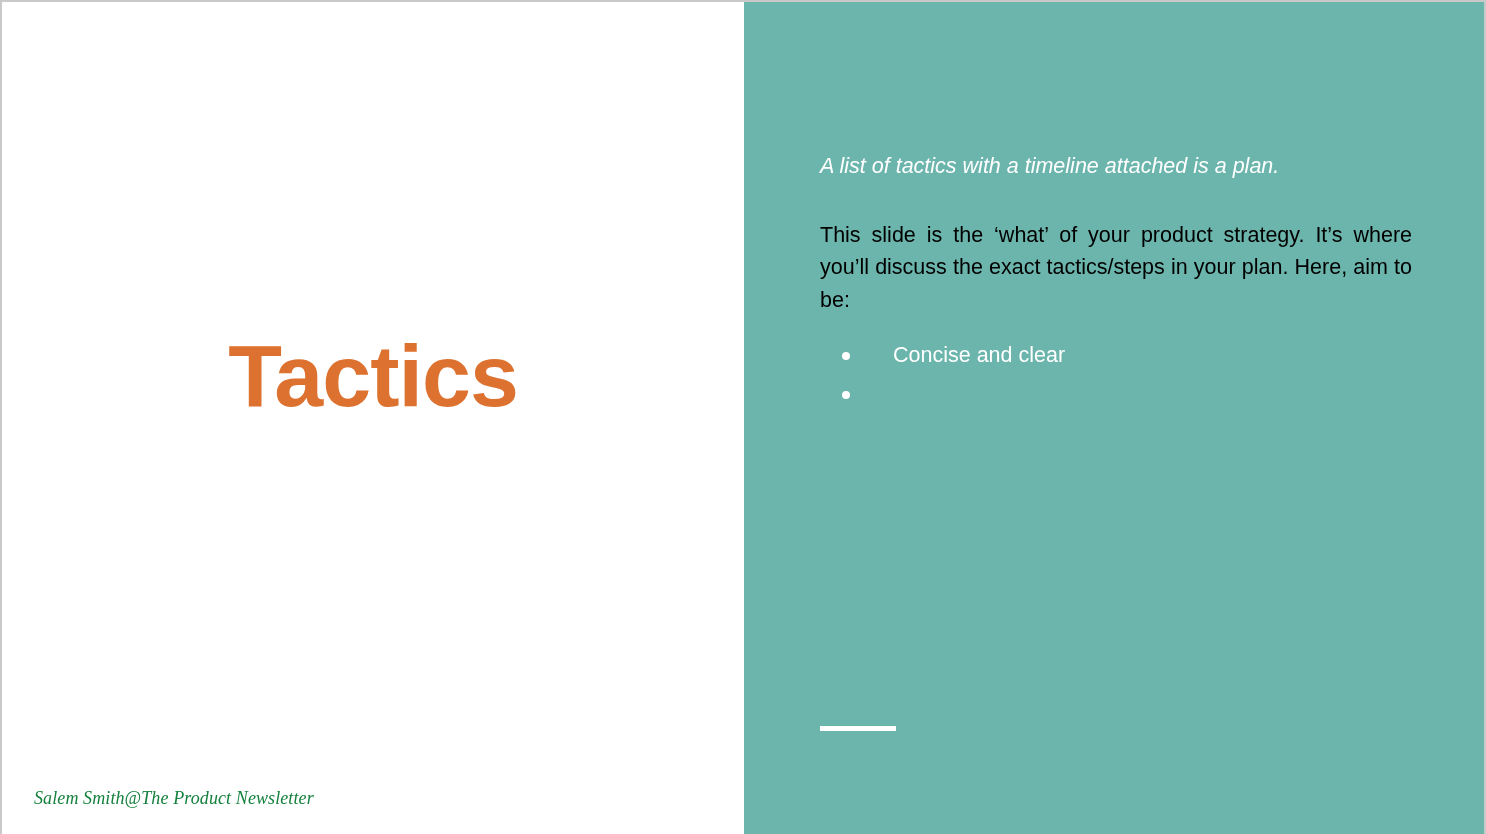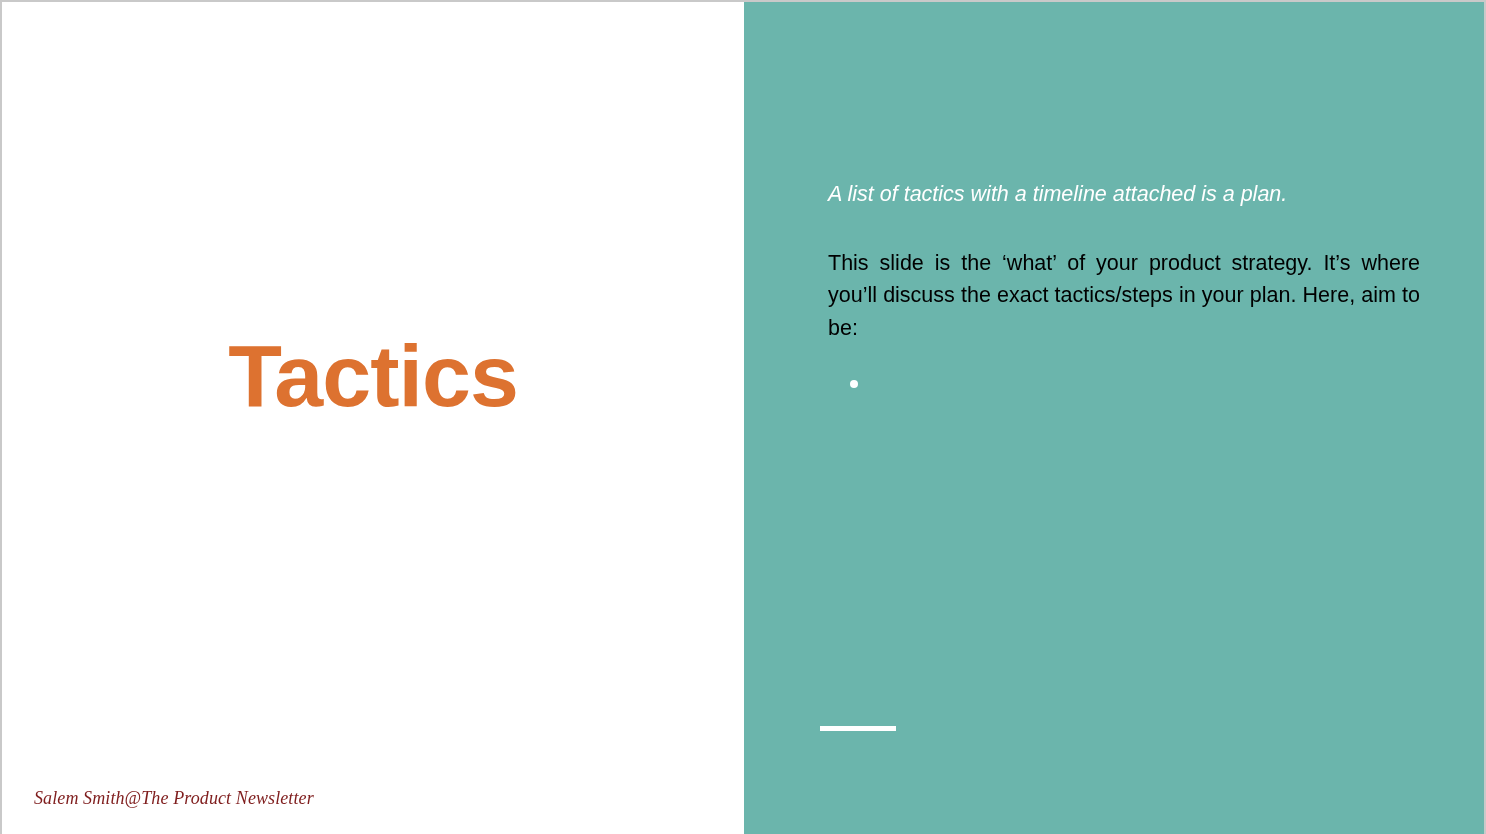--- a/index.html
+++ b/index.html
@@ -53,40 +53,39 @@
     transform: translateY(-6px);
     white-space: nowrap;
   }
   .footer-credit {
     position: absolute;
     left: 32px;
     top: 786px;
     font-family: "Liberation Serif", "DejaVu Serif", serif;
     font-style: italic;
     font-size: 18px;
-    color: #7f1d1d;
+    color: #15803d;
     letter-spacing: 0.1px;
     white-space: nowrap;
   }
 
   
   .right-panel {
     position: absolute;
     left: 742px;
     top: 0;
     width: 742px;
     height: 834px;
     background: #6bb5ac;
   }
   .right-content {
     position: absolute;
-    left: 84px;
+    left: 76px;
     top: 148px;
     width: 592px;
-    margin-top: 28px;
   }
   .quote-text {
     font-family: "Liberation Sans", sans-serif;
     font-style: italic;
     font-size: 21.5px;
     line-height: 1.52;
     color: #ffffff;
     text-align: justify;
     text-align-last: left;
     margin: 0 0 36px 0;
@@ -153,20 +152,24 @@
 
     <div class="right-content">
 
       <p class="quote-text">A list of tactics with a timeline attached is a plan.</p>
 
       <p class="body-text">This slide is the ‘what’ of your product strategy. It’s where you’ll discuss the exact tactics/steps in your plan. Here, aim to be:</p>
 
       <ul class="bullet-list">
         <li class="bullet-item">
           <span class="bullet-dot"></span>
+          <span>Concise and clear</span>
+        </li>
+        <li class="bullet-item">
+          <span class="bullet-dot"></span>
         </li>
       </ul>
 
     </div>
 
     <div class="divider-rule" style="left:76px;"></div>
   </div>
 
 </div>
 

